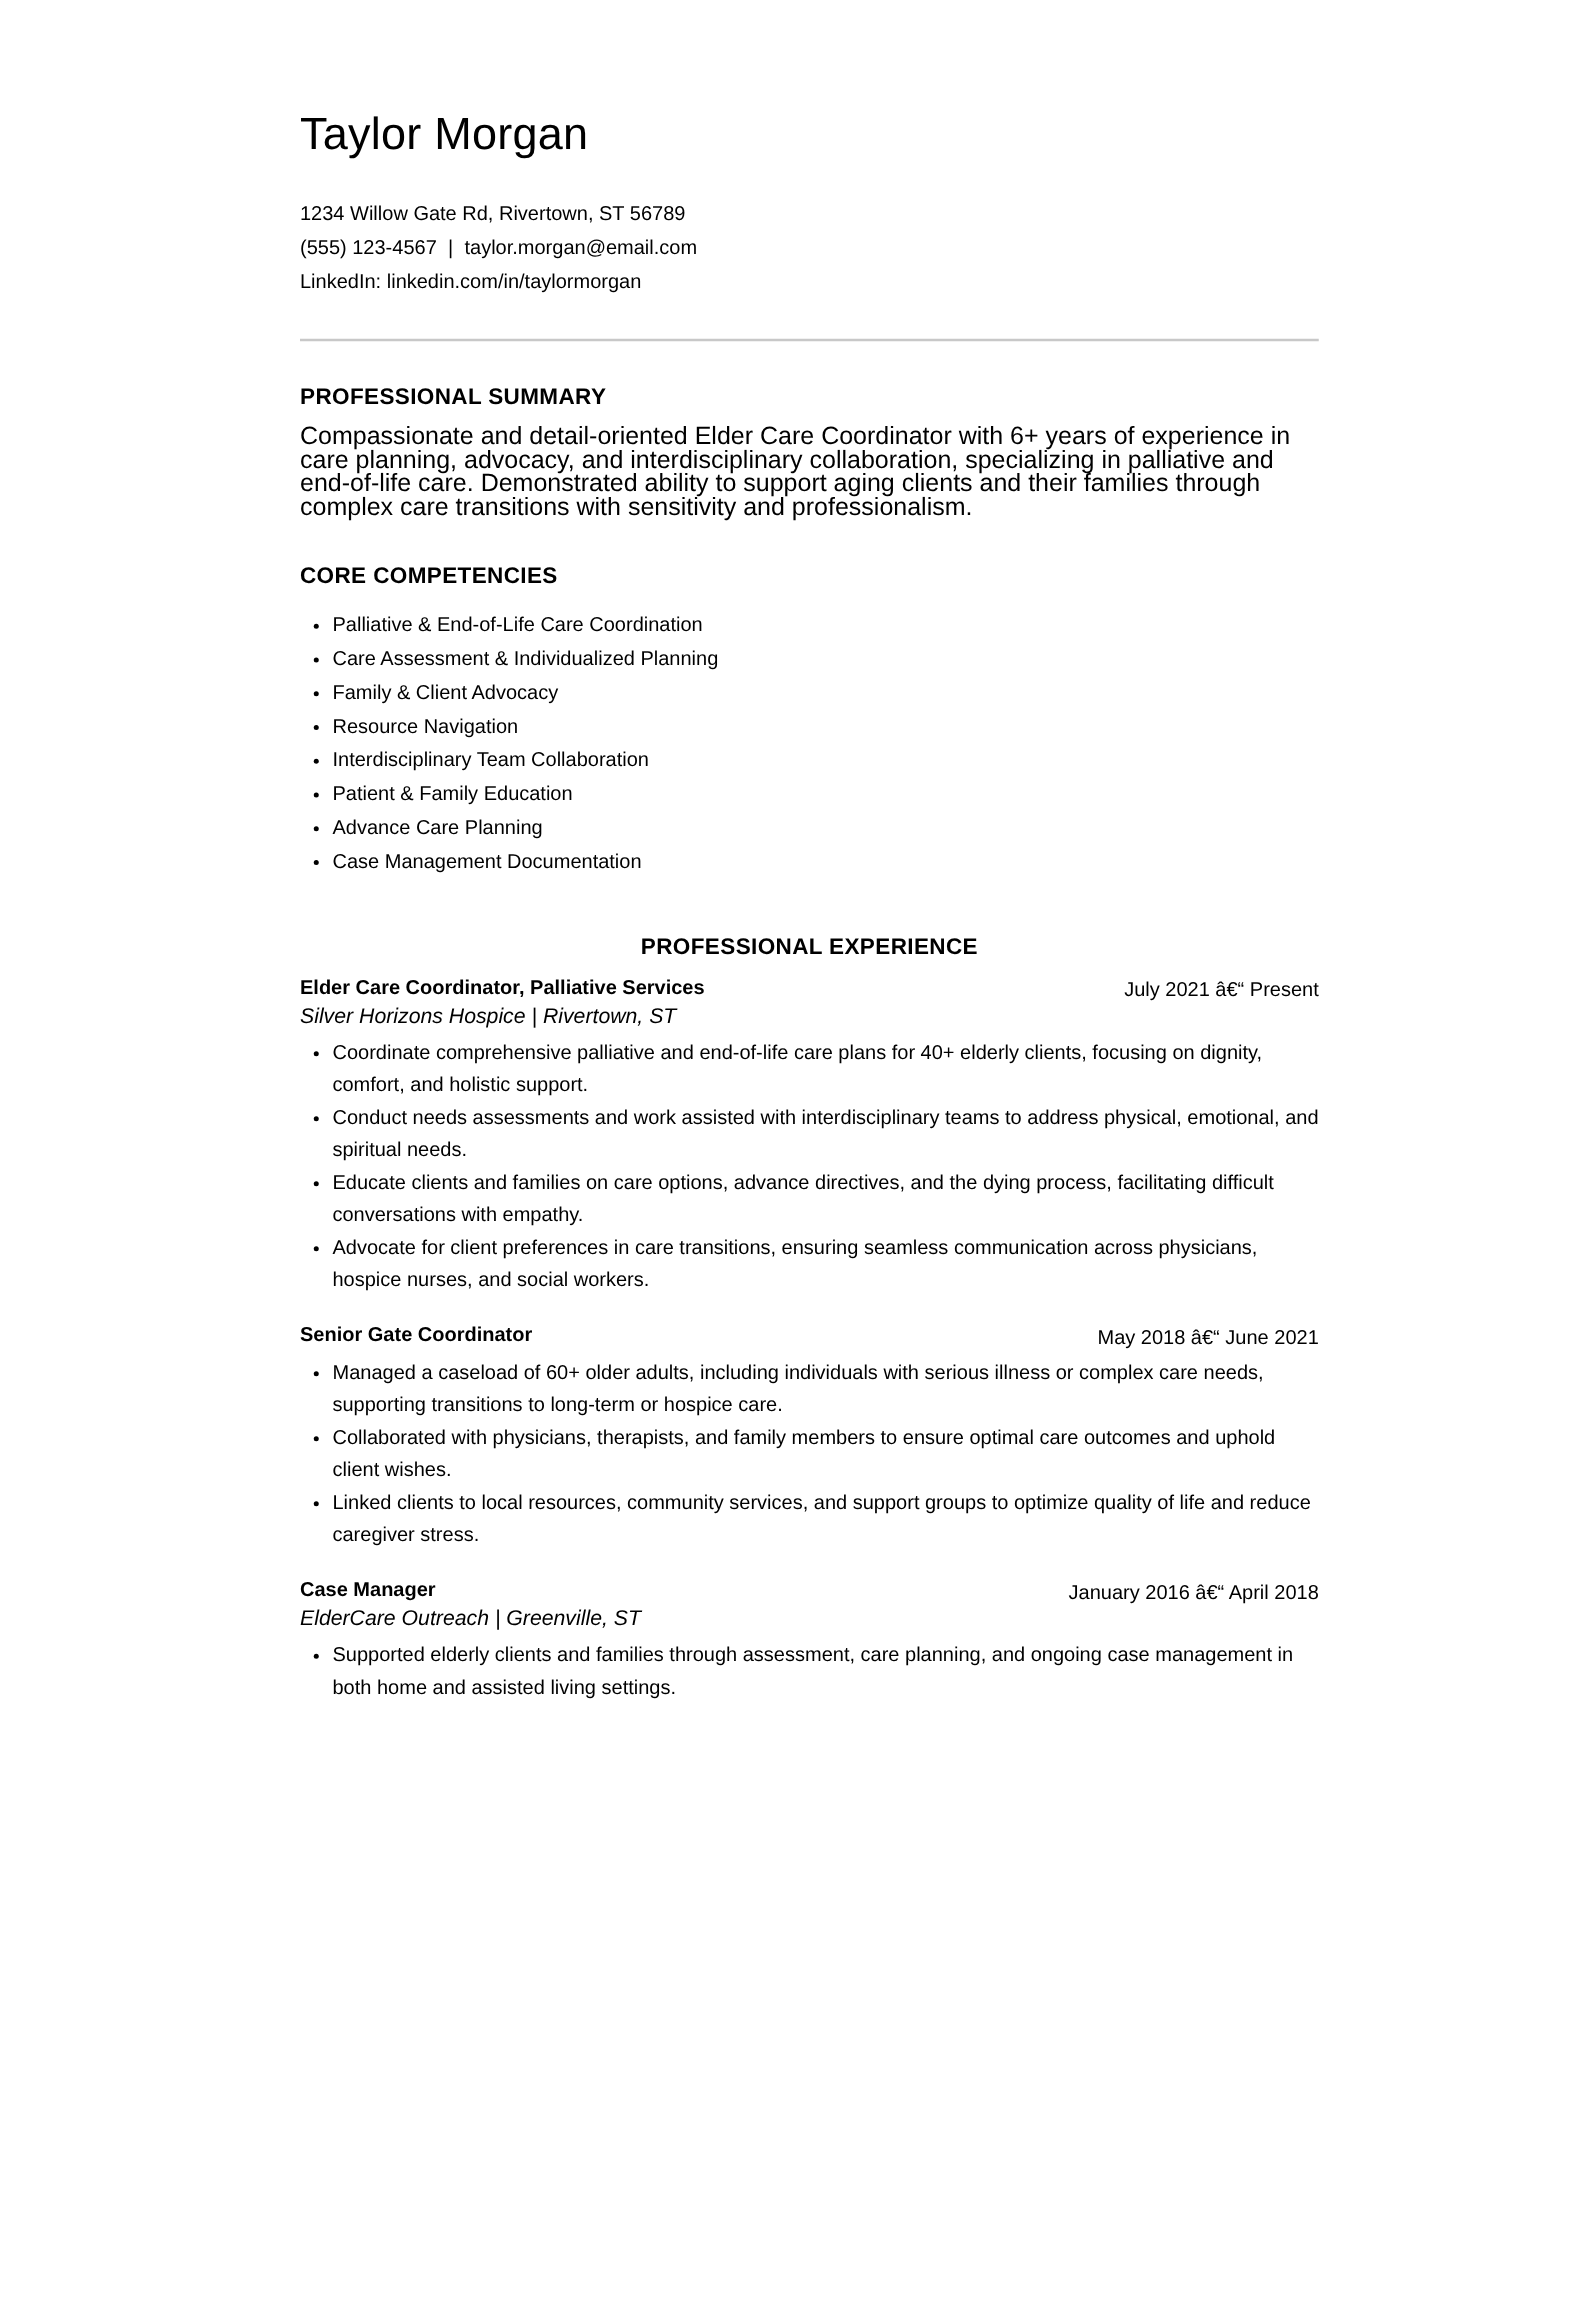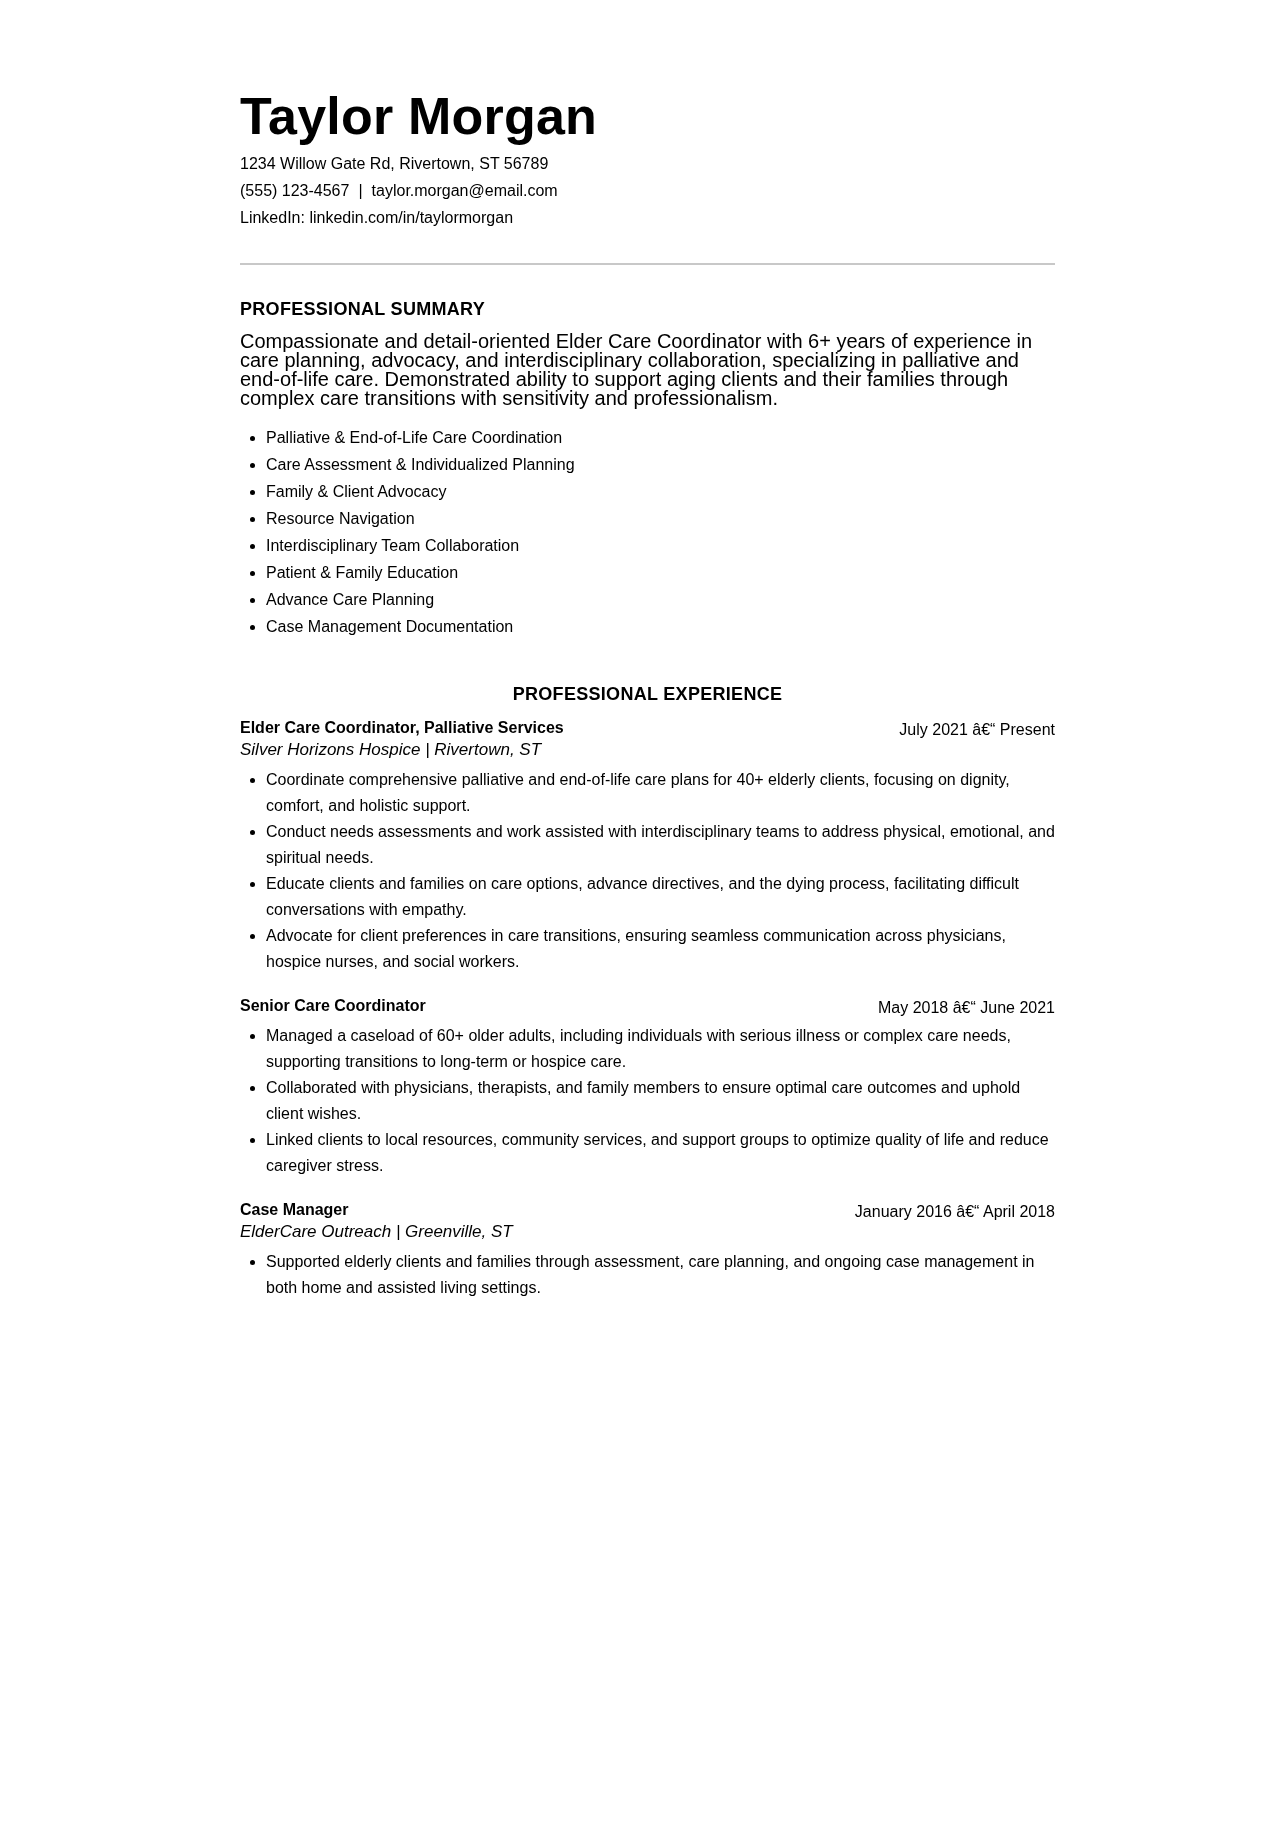--- a/index.html
+++ b/index.html
@@ -7,23 +7,23 @@
     width: 1263px;
     height: 1842px;
     overflow: hidden;
     font-family: "Liberation Sans", "DejaVu Sans", sans-serif;
     color: #000000;
     -webkit-font-smoothing: antialiased;
   }
   .page { padding: 86px 208px 0 240px; }
 
   .name {
-    font-size: 52px;
-    font-weight: bold;
-    margin: 0 0 4px 0;
+    font-size: 36px;
+    font-weight: normal;
+    margin: 0 0 30px 0;
     letter-spacing: 0.2px;
   }
   .contact-line { font-size: 16px; line-height: 27px; margin: 0; }
   .sep { padding: 0 9px; }
 
   .divider {
     border: none;
     border-top: 2px solid #c8c8c8;
     margin: 32px 0 0 0;
   }
@@ -61,20 +61,21 @@
     <span>1234 Willow Gate Rd, Rivertown, ST 56789</span>
   </p>
   <p class="contact-line"><span>(555) 123-4567</span><span class="sep">|</span><span>taylor.morgan@email.com</span></p>
   <p class="contact-line"><span>LinkedIn:</span> <span>linkedin.com/in/taylormorgan</span></p>
 
   <hr class="divider">
 
   <h2 class="section-heading">PROFESSIONAL SUMMARY</h2>
   <p class="summary-text">Compassionate and detail-oriented Elder Care Coordinator with 6+ years of experience in care planning, advocacy, and interdisciplinary collaboration, specializing in palliative and end-of-life care. Demonstrated ability to support aging clients and their families through complex care transitions with sensitivity and professionalism.</p>
 
+  <h2 class="section-heading">CORE COMPETENCIES</h2>
   <ul class="competencies">
       <li>Palliative &amp; End-of-Life Care Coordination</li>
       <li>Care Assessment &amp; Individualized Planning</li>
       <li>Family &amp; Client Advocacy</li>
       <li>Resource Navigation</li>
       <li>Interdisciplinary Team Collaboration</li>
       <li>Patient &amp; Family Education</li>
       <li>Advance Care Planning</li>
       <li>Case Management Documentation</li>
     </ul>
@@ -90,21 +91,21 @@
     <ul class="job-bullets">
           <li>Coordinate comprehensive palliative and end-of-life care plans for 40+ elderly clients, focusing on dignity, comfort, and holistic support.</li>
           <li>Conduct needs assessments and work assisted with interdisciplinary teams to address physical, emotional, and spiritual needs.</li>
           <li>Educate clients and families on care options, advance directives, and the dying process, facilitating difficult conversations with empathy.</li>
           <li>Advocate for client preferences in care transitions, ensuring seamless communication across physicians, hospice nurses, and social workers.</li>
         </ul>
   </div>
 
   <div class="job">
     <div class="job-head">
-      <span class="job-title">Senior Care Coordinator</span>
+      <span class="job-title">Senior Gate Coordinator</span>
       <span class="job-dates">May 2018 â€“ June 2021</span>
     </div>
     <ul class="job-bullets">
           <li>Managed a caseload of 60+ older adults, including individuals with serious illness or complex care needs, supporting transitions to long-term or hospice care.</li>
           <li>Collaborated with physicians, therapists, and family members to ensure optimal care outcomes and uphold client wishes.</li>
           <li>Linked clients to local resources, community services, and support groups to optimize quality of life and reduce caregiver stress.</li>
         </ul>
   </div>
 
   <div class="job">

